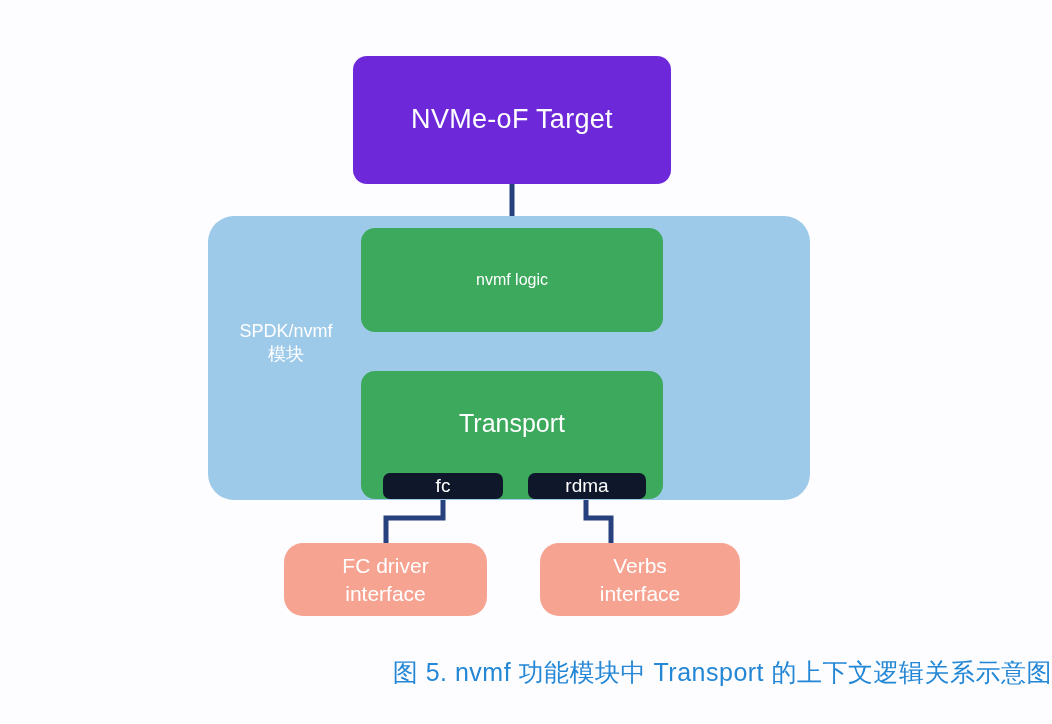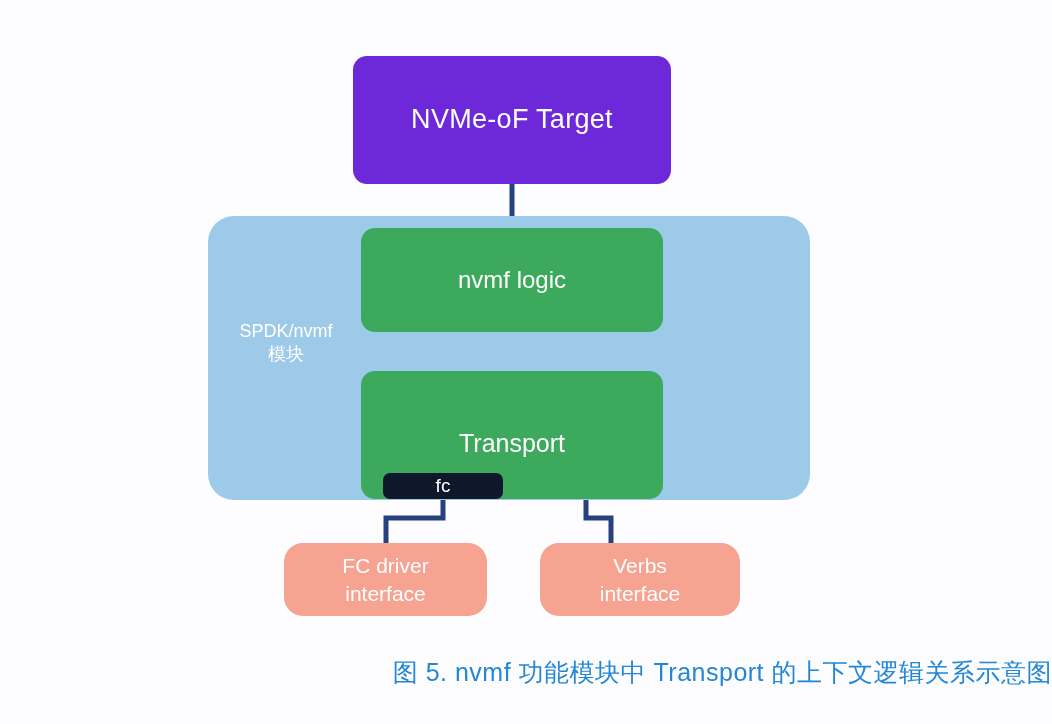--- a/index.html
+++ b/index.html
@@ -75,33 +75,33 @@
     white-space: pre-line;
   }
 
   .node-logic {
     left: 361px;
     top: 228px;
     width: 302px;
     height: 104px;
     background: #3da95d;
     border-radius: 14px;
-    font-size: 24px;
+    font-size: 16px;
   }
 
   .node-transport {
     left: 361px;
     top: 371px;
     width: 302px;
     height: 128px;
     background: #3da95d;
     border-radius: 14px;
     font-size: 25px;
     align-items: flex-start;
-    padding-top: 58px;
+    padding-top: 38px;
   }
 
   .sub-node {
     position: absolute;
     display: flex;
     align-items: center;
     justify-content: center;
     background: #0f172a;
     border-radius: 7px;
     color: #ffffff;
@@ -183,20 +183,23 @@
   </div>
 
   <div class="node node-transport">
     <span>Transport</span>
   </div>
 
   <div class="sub-node sub-fc">
     <span>fc</span>
   </div>
 
+  <div class="sub-node sub-rdma">
+    <span>rdma</span>
+  </div>
 
   <div class="node node-iface node-fc-driver">
     <span>FC driver
 interface</span>
   </div>
 
   <div class="node node-iface node-verbs">
     <span>Verbs
 interface</span>
   </div>

